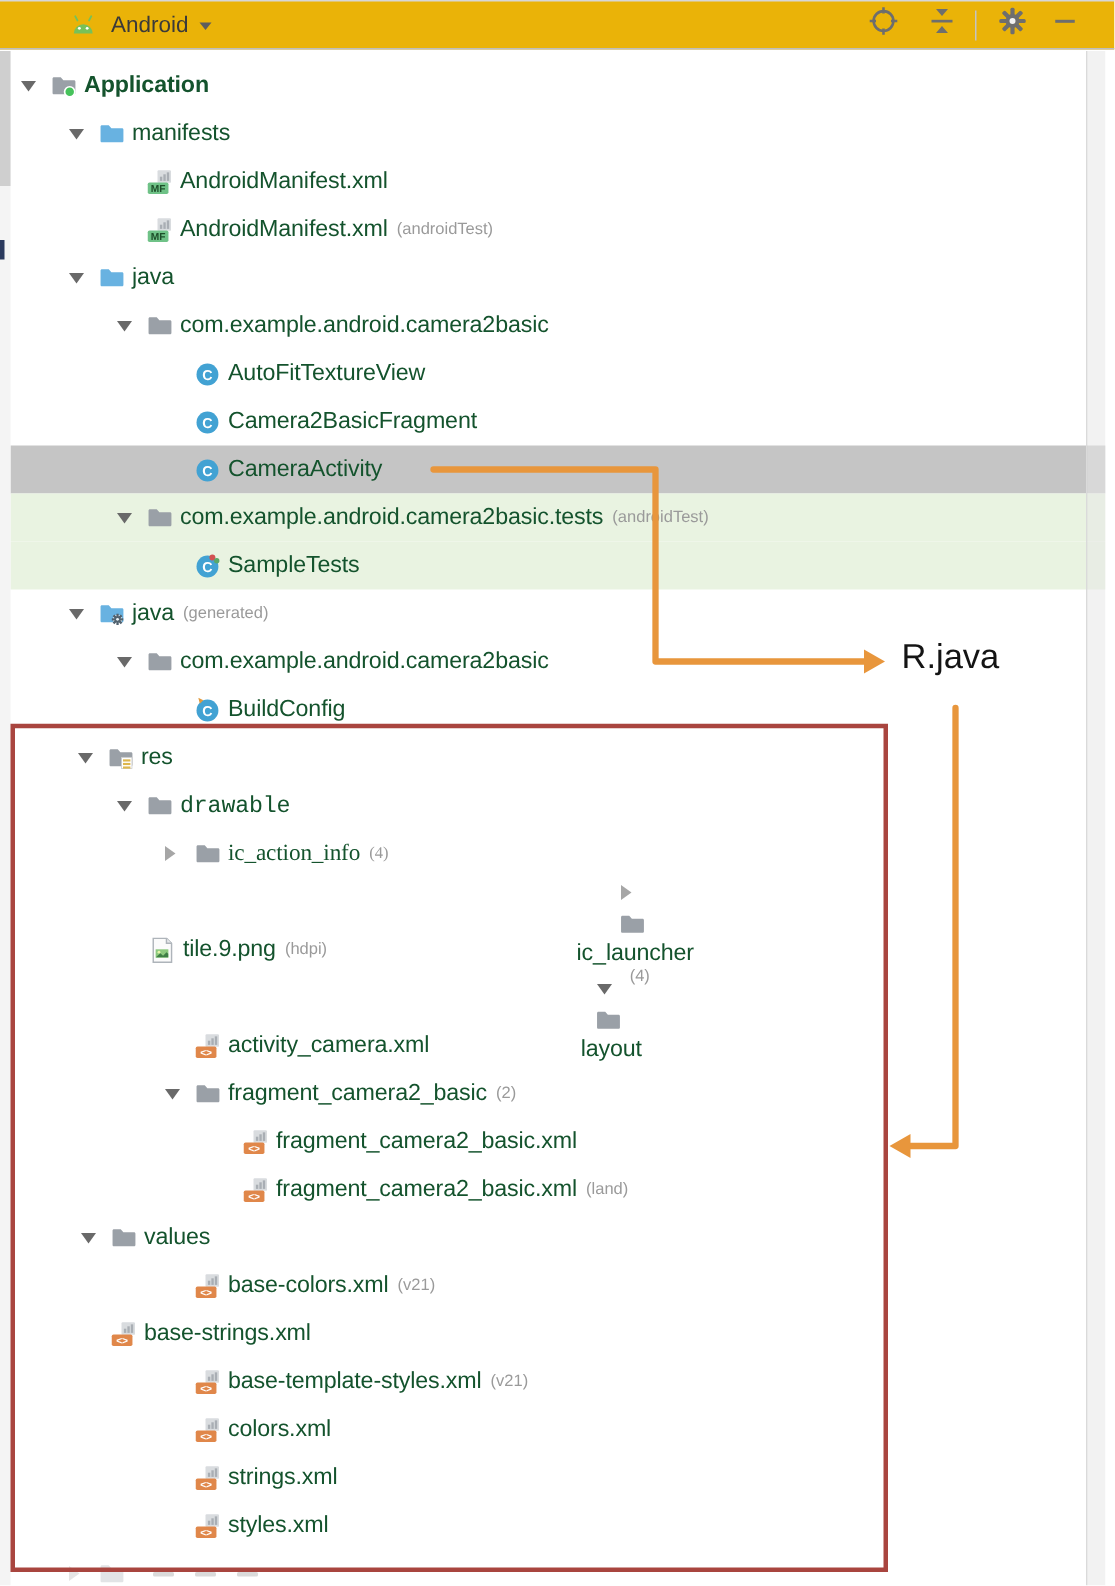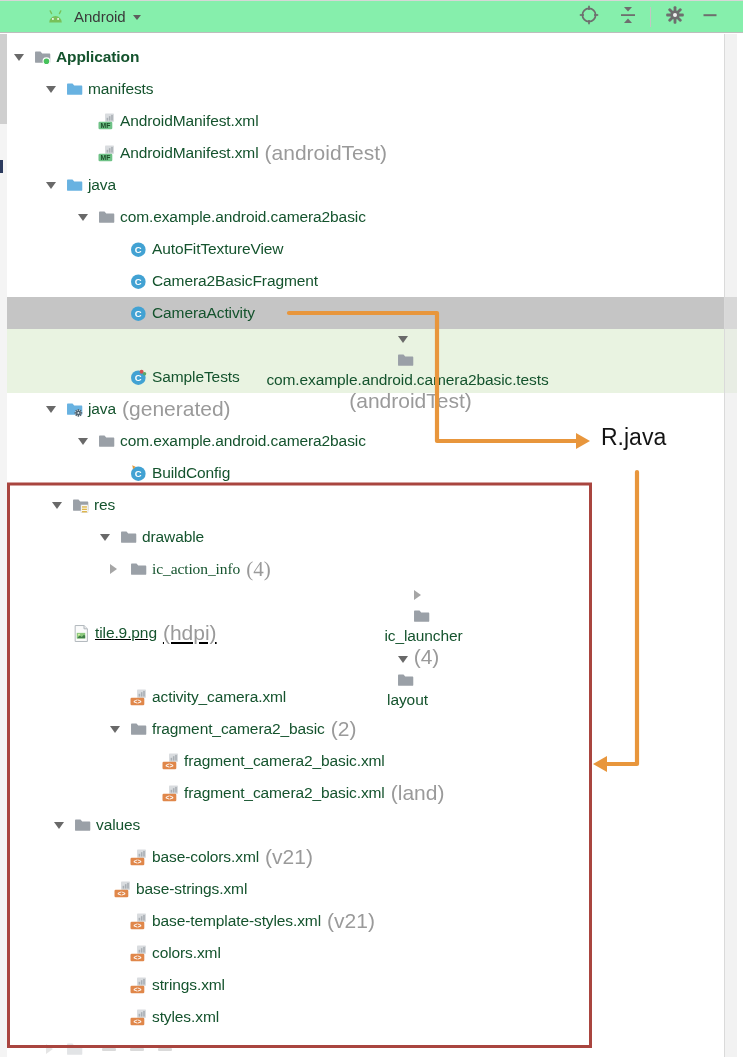--- a/index.html
+++ b/index.html
@@ -4,21 +4,21 @@
 <style>
   html,body{margin:0;padding:0;}
   body{
     width:743px;height:1057px;position:relative;overflow:hidden;
     background:#ffffff;font-family:"Liberation Sans",sans-serif;
     -webkit-font-smoothing:antialiased;
   }
   
   .hdr{
     position:absolute;top:0;left:0;width:743px;height:33px;
-    background:#86efac;border-bottom:1px solid #bdbdbd;border-top:1px solid #d7d7d7;
+    background:#eab308;border-bottom:1px solid #bdbdbd;border-top:1px solid #d7d7d7;
     display:flex;align-items:center;box-sizing:border-box;z-index:10;
   }
   .hdr-left{display:flex;align-items:center;margin-left:46px;cursor:pointer;}
   .hdr-title{font-size:15px;color:#3a3a3a;margin:0 7px 0 6px;}
   .caret{width:0;height:0;border-left:4.5px solid transparent;border-right:4.5px solid transparent;border-top:5.5px solid #5d5d5d;margin-top:2px;}
   .hdr-right{margin-left:auto;display:flex;align-items:center;margin-right:20px;}
   .tbtn{width:26px;height:26px;display:flex;align-items:center;justify-content:center;cursor:pointer;}
   .tbtn.locate{margin-right:13px;}
   .tbtn.gear{margin-left:11px;margin-right:9px;}
   .tdiv{width:1px;height:20px;background:#c4c4c4;margin-left:9px;}
@@ -31,21 +31,21 @@
   .row{height:32px;display:flex;align-items:center;box-sizing:border-box;cursor:pointer;}
   .row.sel{background:#c5c5c5;}
   .row.test{background:#e9f3e1;}
   .row.faded{opacity:.28;}
   .twirl{width:20px;flex:0 0 20px;display:flex;align-items:center;justify-content:flex-start;}
   .tri-open{width:0;height:0;border-left:5.5px solid transparent;border-right:5.5px solid transparent;border-top:7px solid #696969;}
   .tri-closed{width:0;height:0;border-top:5.5px solid transparent;border-bottom:5.5px solid transparent;border-left:7px solid #a6a6a6;}
   .ic{width:22px;flex:0 0 22px;display:flex;align-items:center;}
   .lbl{font-size:15.5px;color:#14532d;white-space:nowrap;letter-spacing:-0.1px;}
   .lbl.b{font-weight:bold;}
-  .sfx{font-size:21px;color:#9a9a9a;margin-left:6px;white-space:nowrap;}
+  .sfx{font-size:11px;color:#9a9a9a;margin-left:6px;white-space:nowrap;}
   .dash{display:inline-block;width:14px;height:3px;background:#7d7d7d;margin-left:14px;border-radius:1px;}
   
   .vline{position:absolute;left:724px;top:34px;bottom:0;width:1px;background:#dadada;z-index:40;}
   .rstrip{position:absolute;left:725px;top:34px;bottom:0;width:12px;background:rgba(232,232,232,.55);z-index:40;}
   .redge{position:absolute;left:737px;top:34px;bottom:0;width:6px;background:#ffffff;z-index:41;}
   
   .overlay{position:absolute;left:0;top:0;z-index:60;pointer-events:none;}
   .rjava{position:absolute;left:601px;top:424px;font-size:23px;color:#141414;z-index:70;letter-spacing:0;}
 </style>
 </head>
@@ -215,21 +215,21 @@
     <div class="row sel" style="padding-left: 103px;">
       <span class="twirl"></span>
       <span class="ic">
         <svg width="17" height="17" viewBox="0 0 17 17">
           <circle cx="8.3" cy="8.7" r="7.3" fill="#42a2d3"></circle>
           <text x="8.3" y="12" text-anchor="middle" font-family="Liberation Sans, sans-serif" font-size="9.5" font-weight="bold" fill="#ffffff">C</text>
         </svg>
       </span>
       <span class="lbl">CameraActivity</span>
     </div>
-    <div class="row test" style="padding-left: 71px; flex-direction: column;">
+    <div class="row test" style="padding-left: 71px;">
       <span class="twirl">
         <span class="tri-open"></span>
       </span>
       <span class="ic">
         <svg width="17" height="16" viewBox="0 0 16.5 15">
           <path d="M1 3.1 c0-.5.4-.9.9-.9 h4.4 l1.7 1.9 h6.9 c.5 0 .9.4.9.9 v7.3 c0 .5-.4.9-.9.9 H1.9 c-.5 0-.9-.4-.9-.9 z" fill="#9aa0a7"></path>
         </svg>
       </span>
       <span class="lbl">com.example.android.camera2basic.tests</span>
       <span class="sfx">(androidTest)</span>
@@ -295,21 +295,21 @@
         <svg width="17" height="16" viewBox="0 0 16.5 15">
           <path d="M1 3.1 c0-.5.4-.9.9-.9 h4.4 l1.7 1.9 h6.9 c.5 0 .9.4.9.9 v7.3 c0 .5-.4.9-.9.9 H1.9 c-.5 0-.9-.4-.9-.9 z" fill="#9aa0a7"></path>
           <rect x="8.7" y="7.4" width="6.8" height="7.2" fill="#ffffff" stroke="#c9c9c9" stroke-width="0.5"></rect>
           <rect x="9.7" y="8.7" width="4.8" height="1.4" fill="#ddb64d"></rect>
           <rect x="9.7" y="11" width="4.8" height="1.4" fill="#ddb64d"></rect>
           <rect x="9.7" y="13.3" width="4.8" height="1.4" fill="#ddb64d"></rect>
         </svg>
       </span>
       <span class="lbl">res</span>
     </div>
-    <div class="row" style="padding-left: 93px;">
+    <div class="row" style="padding-left: 71px; font-family: Liberation Mono, monospace;">
       <span class="twirl">
         <span class="tri-open"></span>
       </span>
       <span class="ic">
         <svg width="17" height="16" viewBox="0 0 16.5 15">
           <path d="M1 3.1 c0-.5.4-.9.9-.9 h4.4 l1.7 1.9 h6.9 c.5 0 .9.4.9.9 v7.3 c0 .5-.4.9-.9.9 H1.9 c-.5 0-.9-.4-.9-.9 z" fill="#9aa0a7"></path>
         </svg>
       </span>
       <span class="lbl">drawable</span>
     </div>
@@ -330,21 +330,21 @@
         <span class="tri-closed"></span>
       </span>
       <span class="ic">
         <svg width="17" height="16" viewBox="0 0 16.5 15">
           <path d="M1 3.1 c0-.5.4-.9.9-.9 h4.4 l1.7 1.9 h6.9 c.5 0 .9.4.9.9 v7.3 c0 .5-.4.9-.9.9 H1.9 c-.5 0-.9-.4-.9-.9 z" fill="#9aa0a7"></path>
         </svg>
       </span>
       <span class="lbl">ic_launcher</span>
       <span class="sfx">(4)</span>
     </div>
-    <div class="row" style="padding-left: 46px; text-decoration: underline;">
+    <div class="row" style="padding-left: 73px;">
       <span class="twirl"></span>
       <span class="ic">
         <svg width="16" height="17" viewBox="0 0 15 16">
           <path d="M2 .5 h8.3 l3.2 3.1 v11.9 H2 z" fill="#fbfbfb" stroke="#aeb4ba" stroke-width="0.9"></path>
           <path d="M10.3 .5 v3.1 h3.2" fill="#e8eaec" stroke="#aeb4ba" stroke-width="0.9"></path>
           <rect x="3.5" y="7.4" width="8" height="5.3" fill="#8cc97e"></rect>
           <circle cx="5.6" cy="9.2" r="0.9" fill="#e4f3a8"></circle>
           <path d="M3.7 12.4 l2.7-2.5 1.8 1.5 2.1-2.2 1.1 1 v2.2 z" fill="#3f7f46"></path>
         </svg>
       </span>
@@ -444,21 +444,21 @@
             <rect x="10.9" y="3.2" width="1.6" height="4.4"></rect>
             <rect x="13.2" y="1.9" width="1.6" height="5.7"></rect>
           </g>
           <rect x="0.5" y="8.7" width="13.8" height="7.6" rx="1.2" fill="#e0874a"></rect>
           <text x="7.4" y="14.7" text-anchor="middle" font-family="Liberation Sans, sans-serif" font-size="6.8" font-weight="bold" fill="#ffffff">&lt;&gt;</text>
         </svg>
       </span>
       <span class="lbl">base-colors.xml</span>
       <span class="sfx">(v21)</span>
     </div>
-    <div class="row" style="padding-left: 87px;">
+    <div class="row" style="padding-left: 47px;">
       <span class="twirl"></span>
       <span class="ic">
         <svg width="18" height="17" viewBox="0 0 18 17">
           <rect x="7" y="0.5" width="9" height="8.4" rx="0.8" fill="#d9dcdf"></rect>
           <g fill="#a9aeb4">
             <rect x="8.6" y="4.8" width="1.6" height="2.8"></rect>
             <rect x="10.9" y="3.2" width="1.6" height="4.4"></rect>
             <rect x="13.2" y="1.9" width="1.6" height="5.7"></rect>
           </g>
           <rect x="0.5" y="8.7" width="13.8" height="7.6" rx="1.2" fill="#e0874a"></rect>

